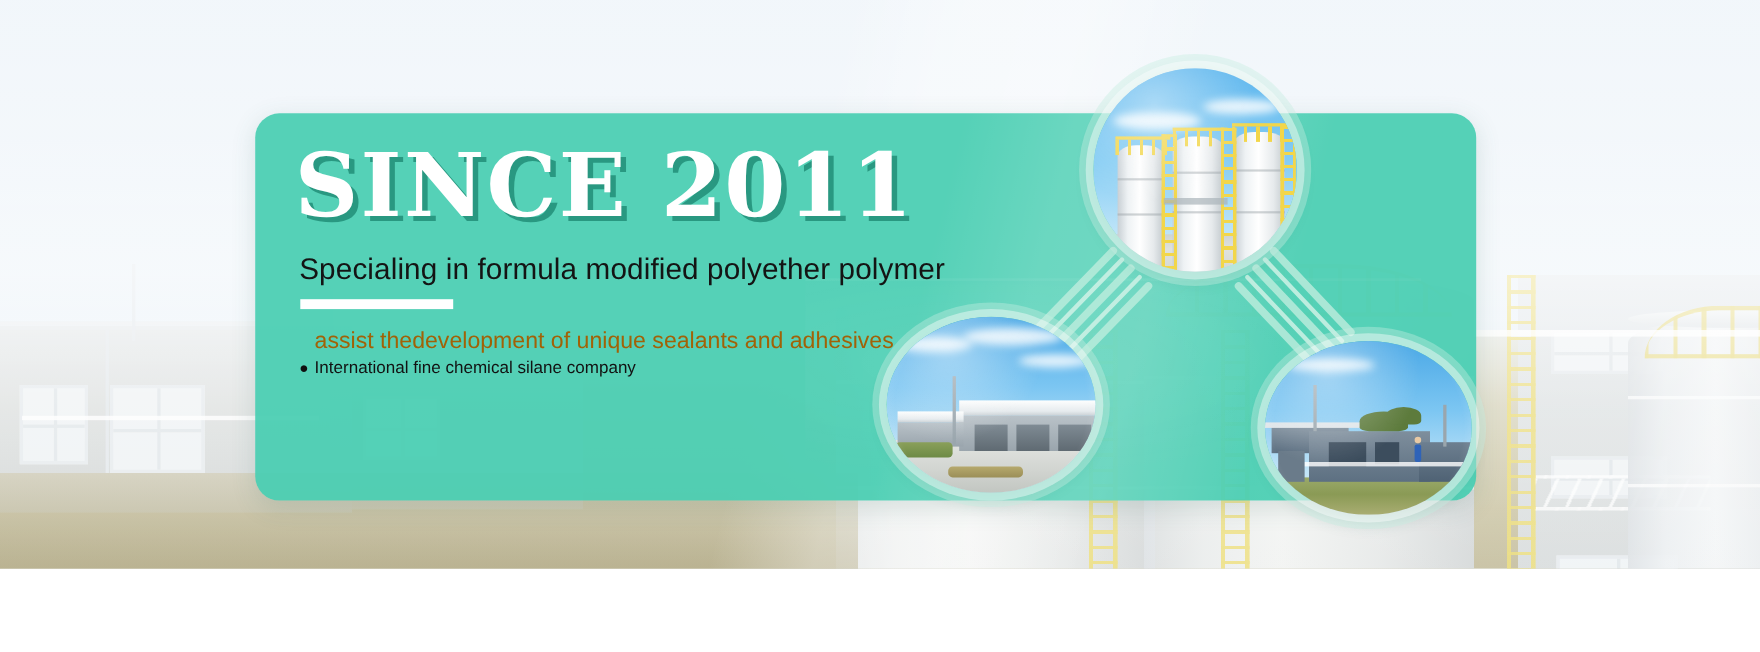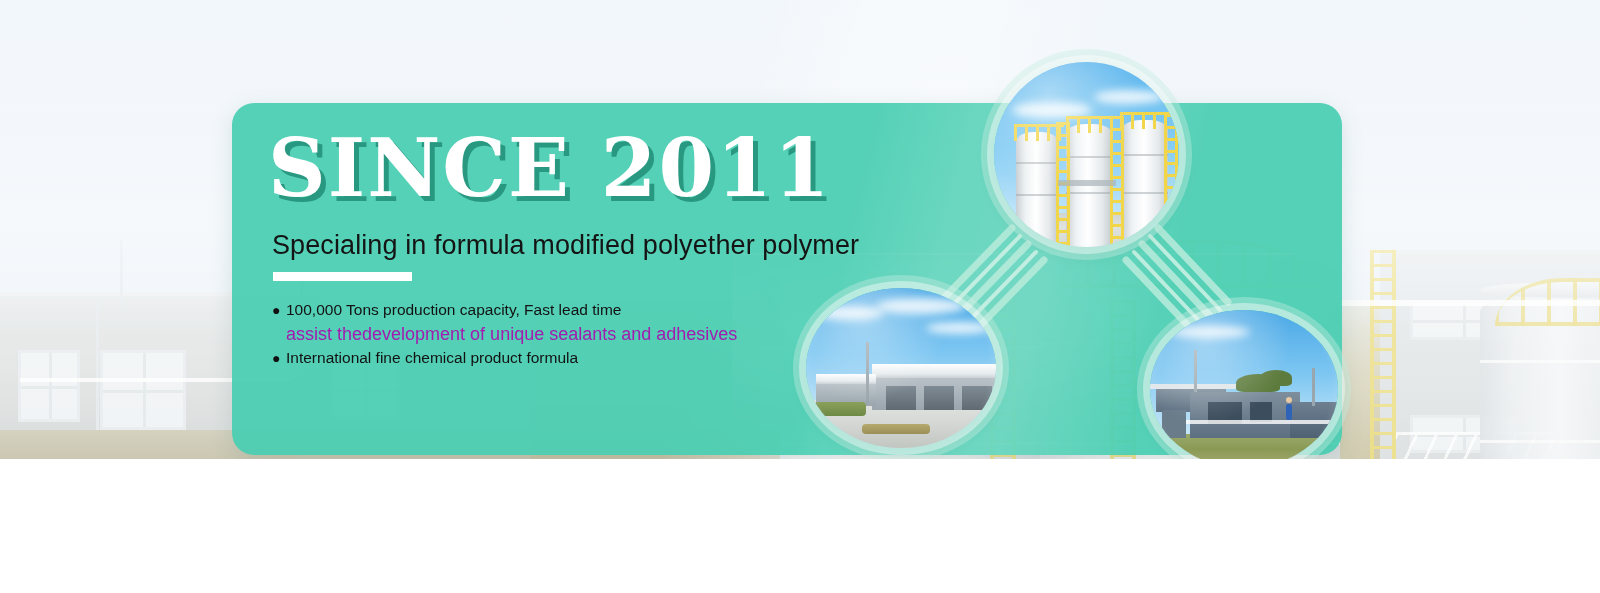--- a/index.html
+++ b/index.html
@@ -3,21 +3,21 @@
 <meta charset="utf-8">
 <style>
   html, body {
     margin: 0;
     padding: 0;
     background: #ffffff;
   }
   #banner {
     position: relative;
     width: 1600px;
-    height: 459px;
+    height: 517px;
     overflow: hidden;
     font-family: "Liberation Sans", sans-serif;
     background: #e9f1f7;
   }
 
   
   .bg-layer { position: absolute; inset: 0; overflow: hidden; }
 
   .bg-sky {
     position: absolute; left: 0; top: 0; width: 1600px; height: 330px;
@@ -180,22 +180,22 @@
     margin-bottom: 0px;
     white-space: nowrap;
   }
   .bullet-row .dot {
     display: inline-block;
     width: 14px;
     color: #101010;
     font-size: 14px;
   }
   .bullet-cont {
-    font-size: 18px;
-    color: #a21caf;
+    font-size: 21px;
+    color: #a16207;
     line-height: 24px;
     padding-left: 14px;
     white-space: nowrap;
   }
 
   
   .connectors { position: absolute; left: 0; top: 0; width: 1600px; height: 593px; pointer-events: none; }
 
   .bubble {
     position: absolute;
@@ -439,22 +439,19 @@
       <div class="pb-dark" style="left:12px; top:100px; width:24px; height:28px; background:#6a7b8a;"></div>
     </div>
     <div class="gloss"></div>
   </div>
 
   <div class="headline">SINCE 2011</div>
   <div class="subhead">Specialing in formula modified polyether polymer</div>
   <div class="rule"></div>
 
   <div class="bullets">
-    <div class="bullet-row">
-      <span class="dot">●</span><span>100,000 Tons production capacity, Fast lead time</span>
-    </div>
     <div class="bullet-cont">assist thedevelopment of unique sealants and adhesives</div>
     <div class="bullet-row">
-      <span class="dot">●</span><span>International fine chemical product formula</span>
+      <span class="dot">●</span><span>International fine chemical silane company</span>
     </div>
   </div>
 
 </div>
 
 </body></html>

